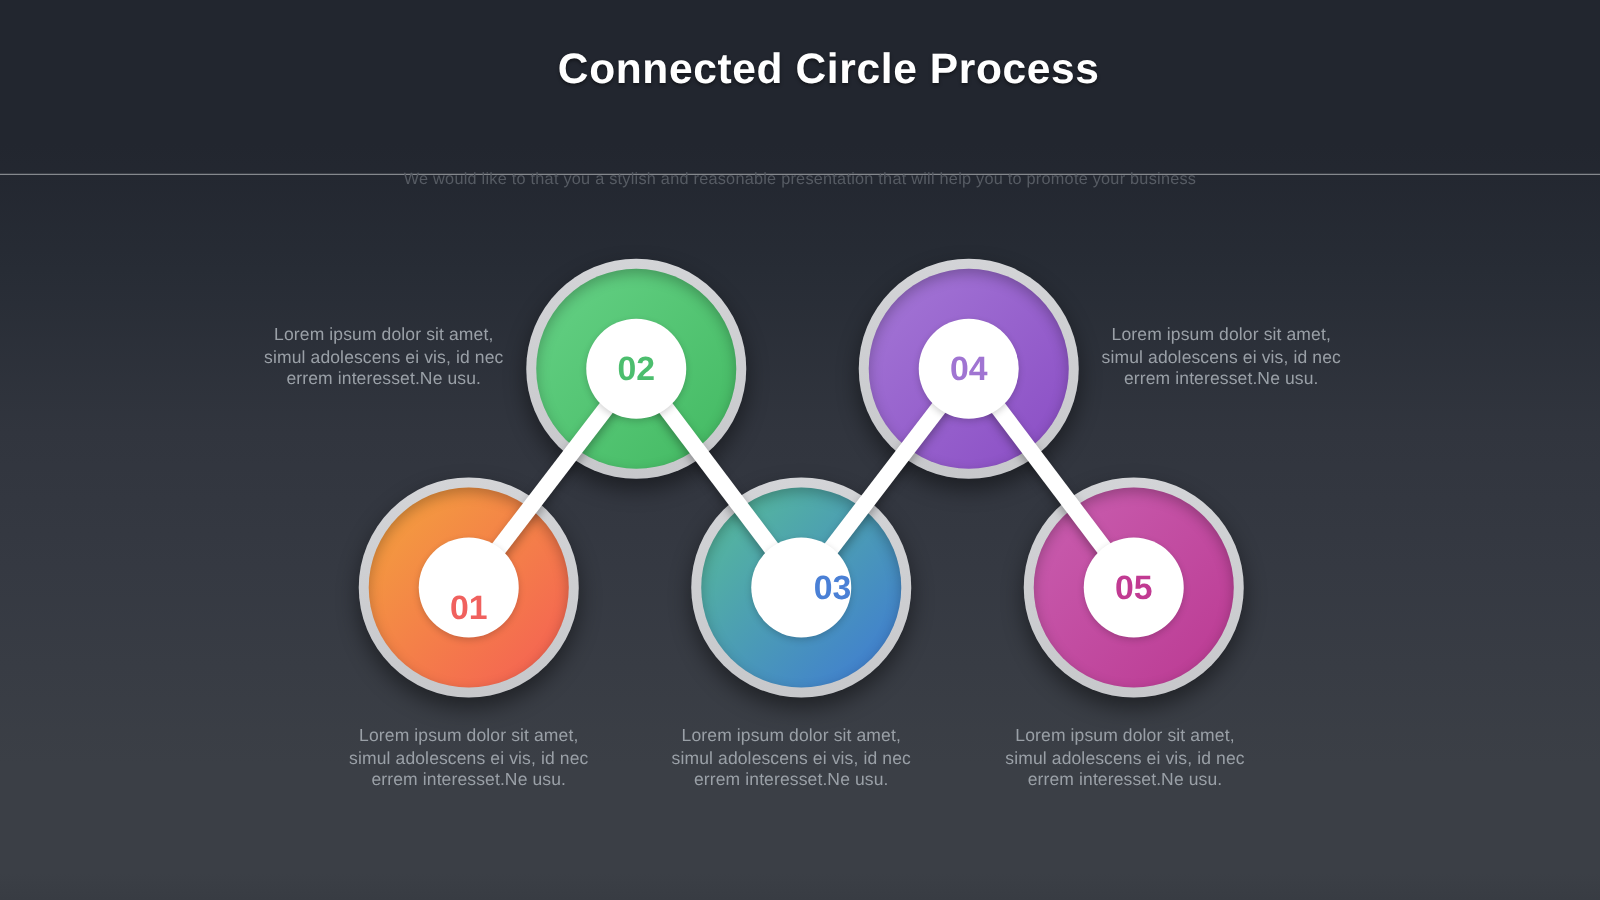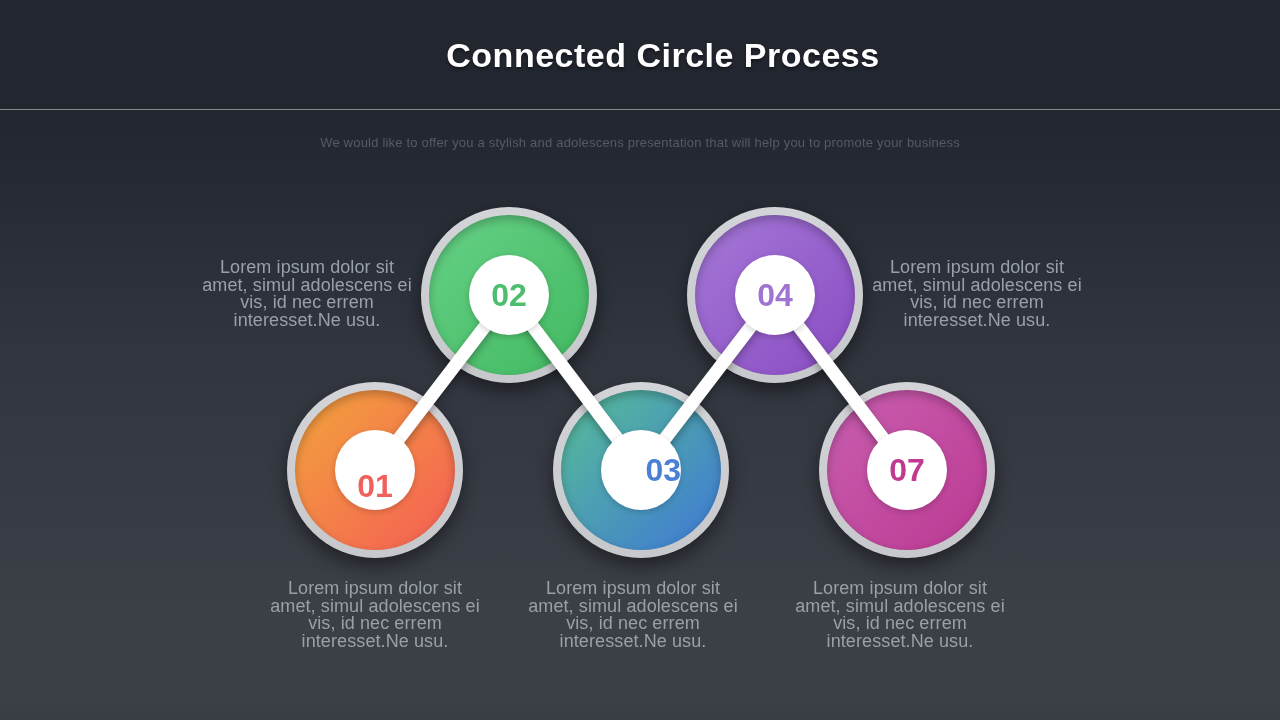--- a/index.html
+++ b/index.html
@@ -8,21 +8,21 @@
     width:1280px;height:720px;
     overflow:hidden;
     font-family:"Liberation Sans","DejaVu Sans",sans-serif;
     background:linear-gradient(180deg,
       #22262f 0%, #22262f 16%,
       #272c35 30%, #31353e 48%,
       #353942 63%, #3b3f46 85%,
       #3b3f46 97%, #383c43 100%);
   }
   .header{
-    position:absolute;left:0;top:0;width:1280px;height:110px;
+    position:absolute;left:0;top:0;width:1280px;height:140px;
     border-bottom:1px solid #85888d;
     box-sizing:border-box;
     padding-left:46px;
   }
   .title{
     margin:0;
     padding-top:36px;
     text-align:center;
     color:#ffffff;
     font-size:34px;
@@ -50,28 +50,28 @@
   }
   .connectors{
     position:absolute;left:0;top:0;z-index:2;
     filter:drop-shadow(0 4px 4px rgba(0,0,0,0.30));
   }
   .inner-circle{
     position:absolute;width:80px;height:80px;border-radius:50%;
     background:#ffffff;
     z-index:3;
     display:flex;align-items:center;justify-content:center;
-    font-size:32px;font-weight:bold;
+    font-size:27px;font-weight:bold;
     box-shadow:0 2px 6px rgba(0,0,0,0.18);
   }
   .step-text{
     position:absolute;width:212px;
     text-align:center;
     color:#9aa0a7;
-    font-size:18px;line-height:17.5px;
+    font-size:14px;line-height:17.5px;
     letter-spacing:0.1px;
     z-index:4;
   }
   
   .donut.p1{left:287px;top:382px;}  .inner-circle.p1{left:335px;top:430px;}
   .donut.p2{left:421px;top:207px;}  .inner-circle.p2{left:469px;top:255px;}
   .donut.p3{left:553px;top:382px;}  .inner-circle.p3{left:601px;top:430px;justify-content:flex-end;}
   .donut.p4{left:687px;top:207px;}  .inner-circle.p4{left:735px;top:255px;}
   .donut.p5{left:819px;top:382px;}  .inner-circle.p5{left:867px;top:430px;}
   .step-text.t1{left:269px;top:580px;}
@@ -82,21 +82,21 @@
 </style>
 </head>
 <body>
 
 <div class="slide">
 
   <div class="header">
     <h1 class="title">Connected Circle Process</h1>
   </div>
 
-  <div class="subtitle">We would like to offer you a stylish and adolescens presentation that will help you to promote your business</div>
+  <div class="subtitle">We would like to that you a stylish and reasonable presentation that will help you to promote your business</div>
 
   <div>
 
     <div class="donut p1">
       <div class="color-ring" style="background: linear-gradient(135deg, rgb(243, 164, 60), rgb(245, 93, 85));"></div>
     </div>
     <div class="donut p2">
       <div class="color-ring" style="background: linear-gradient(135deg, rgb(102, 209, 134), rgb(66, 185, 97));"></div>
     </div>
     <div class="donut p3">
@@ -122,21 +122,21 @@
     <div class="inner-circle p2">
       <span style="color: rgb(76, 190, 110);">02</span>
     </div>
     <div class="inner-circle p3">
       <span style="color: rgb(74, 128, 214);">03</span>
     </div>
     <div class="inner-circle p4">
       <span style="color: rgb(160, 116, 210);">04</span>
     </div>
     <div class="inner-circle p5">
-      <span style="color: rgb(193, 58, 146);">07</span>
+      <span style="color: rgb(193, 58, 146);">05</span>
     </div>
 
     <div class="step-text t1">Lorem ipsum dolor sit amet, simul adolescens ei vis, id nec errem interesset.Ne usu.</div>
     <div class="step-text t2">Lorem ipsum dolor sit amet, simul adolescens ei vis, id nec errem interesset.Ne usu.</div>
     <div class="step-text t3">Lorem ipsum dolor sit amet, simul adolescens ei vis, id nec errem interesset.Ne usu.</div>
     <div class="step-text t4">Lorem ipsum dolor sit amet, simul adolescens ei vis, id nec errem interesset.Ne usu.</div>
     <div class="step-text t5">Lorem ipsum dolor sit amet, simul adolescens ei vis, id nec errem interesset.Ne usu.</div>
 
   </div>
 </div>

